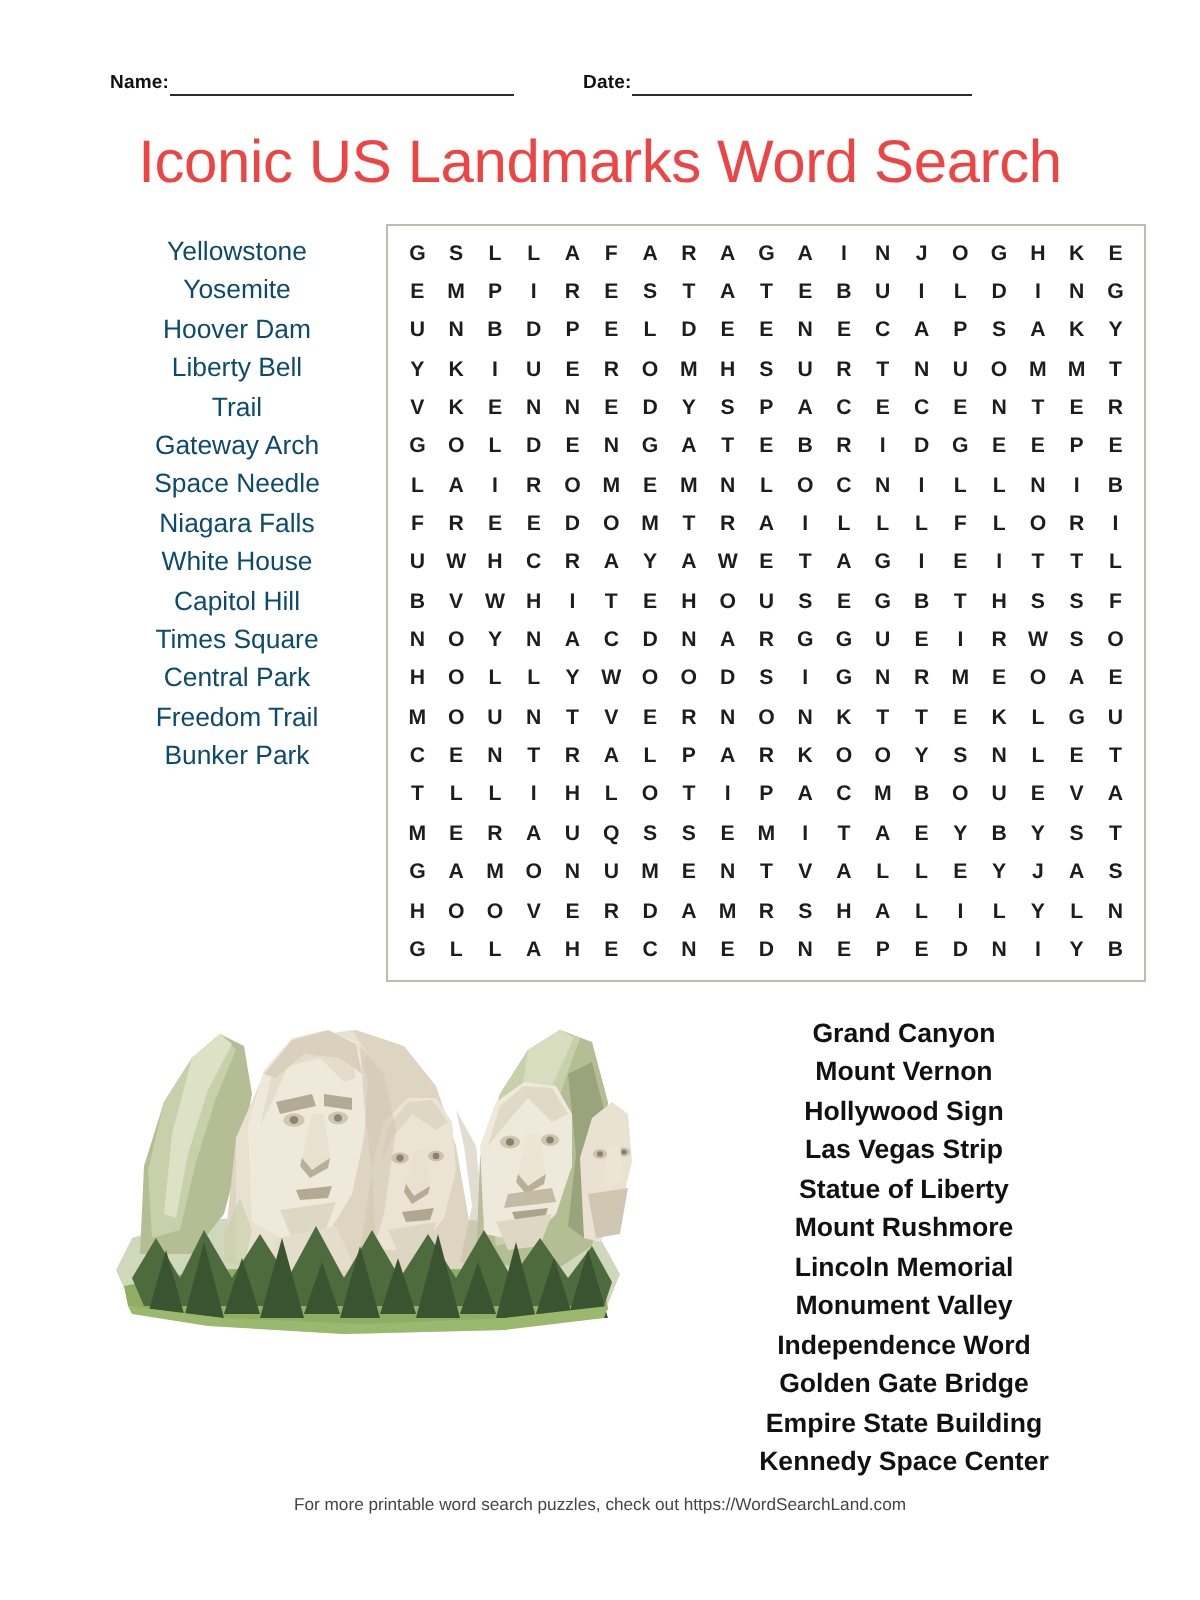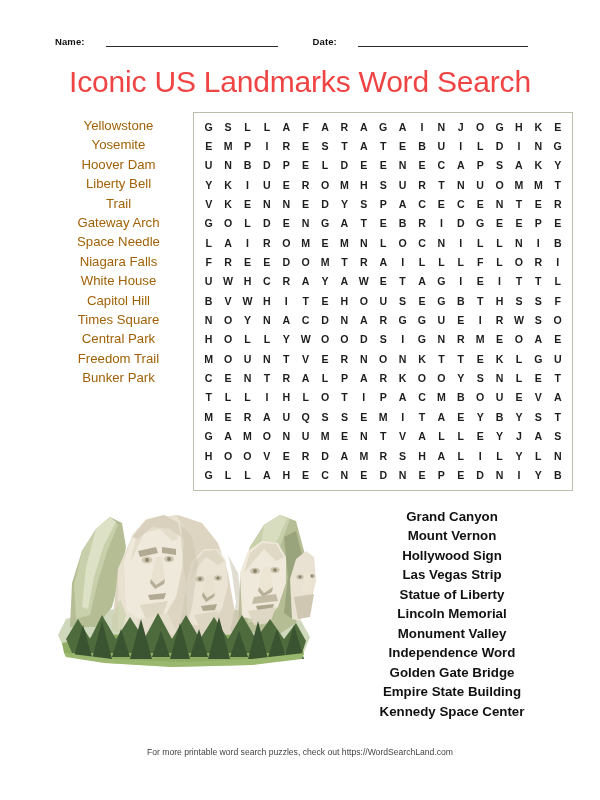--- a/index.html
+++ b/index.html
@@ -17,21 +17,21 @@
   
   .namedate {
     display: flex;
     align-items: flex-end;
     padding: 36px 48px 0 55px;
     font-size: 9.5px;
     font-weight: bold;
     color: #111;
     letter-spacing: .1px;
   }
-  .nd-field { display: flex; align-items: flex-start; gap: 21px; }
+  .nd-field { display: flex; align-items: center; }
   .nd-label { white-space: nowrap; padding-bottom: 1px; }
   .nd-rule {
     border-bottom: 1px solid #2a2a2a;
     height: 11px;
   }
   .nd-name .nd-rule { width: 172px; }
   .nd-date { margin-left: 35px; }
   .nd-date .nd-rule { width: 170px; }
 
   
@@ -52,21 +52,21 @@
     align-items: flex-start;
     padding: 14px 0 0 0;
   }
 
   .wordlist-left {
     width: 125px;
     margin-left: 56px;
     text-align: center;
     font-size: 13.2px;
     line-height: 19.4px;
-    color: #a16207;
+    color: #0c4a6e;
     padding-top: 4px;
   }
   .wordlist-left .w { white-space: nowrap; }
 
   .grid-wrap {
     margin-left: 12px;
     border: 1px solid #b9bfa9;
     background: #ffffff;
     padding: 4px 5px 5px 5px;
   }
@@ -665,20 +665,21 @@
       <path d="M12 146 L60 152 L130 155 L200 152 L252 146 L250 152 L200 158 L120 160 L52 156 L14 150 Z" fill="#9bb86f"></path>
     </svg>
   </div>
 
   <div class="wordlist-right">
       <div class="w">Grand Canyon</div>
       <div class="w">Mount Vernon</div>
       <div class="w">Hollywood Sign</div>
       <div class="w">Las Vegas Strip</div>
       <div class="w">Statue of Liberty</div>
+      <div class="w">Mount Rushmore</div>
       <div class="w">Lincoln Memorial</div>
       <div class="w">Monument Valley</div>
       <div class="w">Independence Word</div>
       <div class="w">Golden Gate Bridge</div>
       <div class="w">Empire State Building</div>
       <div class="w">Kennedy Space Center</div>
     </div>
 
 </div>
 

